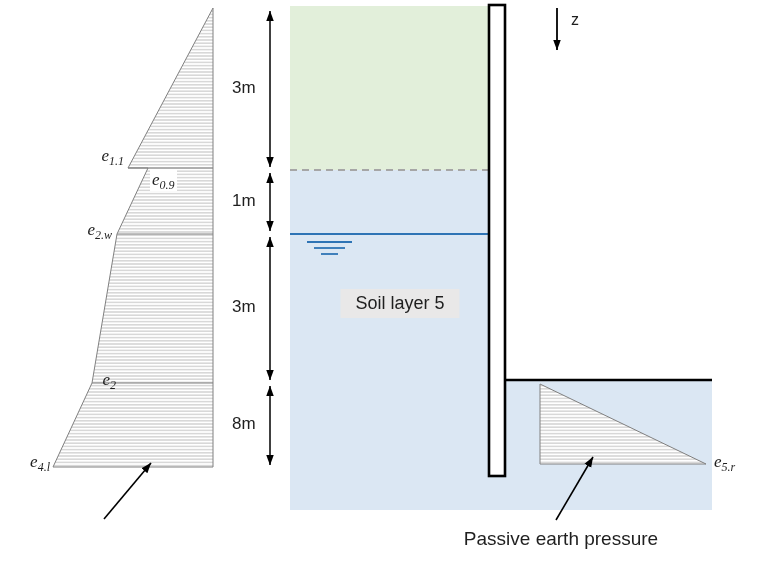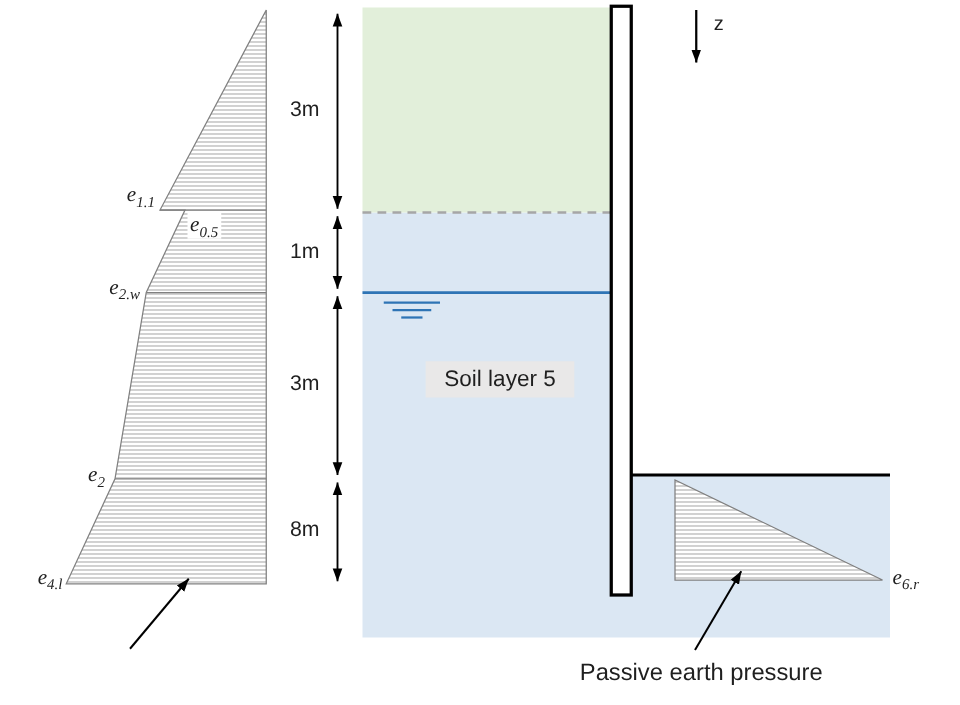--- a/index.html
+++ b/index.html
@@ -89,21 +89,21 @@
   <div class="lbl dim" style="left:232px; top:78px;">3m</div>
   <div class="lbl dim" style="left:232px; top:191px;">1m</div>
   <div class="lbl dim" style="left:232px; top:297px;">3m</div>
   <div class="lbl dim" style="left:232px; top:414px;">8m</div>
 
   <div class="lbl zlabel" style="left:571px; top:11px;">z</div>
 
   <div class="lbl soil-label" style="left:400px; top:289px;">Soil layer 5</div>
 
   <span class="lbl plabel right" style="right:644px; top:146px;"><i>e</i><sub>1.1</sub></span>
-  <span class="lbl plabel bg-white" style="left:150px; top:170px;"><i>e</i><sub>0.5</sub></span>
+  <span class="lbl plabel bg-white" style="left:150px; top:170px;"><i>e</i><sub>0.9</sub></span>
   <span class="lbl plabel right" style="right:656px; top:220px;"><i>e</i><sub>2.w</sub></span>
-  <span class="lbl plabel right" style="right:684px; top:370px;font-family:Liberation Serif, serif;"><i>e</i><sub>2</sub></span>
+  <span class="lbl plabel right" style="right:652px; top:370px;font-family:Liberation Serif, serif;"><i>e</i><sub>2</sub></span>
   <span class="lbl plabel right" style="right:718px; top:452px;"><i>e</i><sub>4.l</sub></span>
-  <span class="lbl plabel" style="left:714px; top:452px;"><i>e</i><sub>6.r</sub></span>
+  <span class="lbl plabel" style="left:714px; top:452px;"><i>e</i><sub>5.r</sub></span>
 
   <div class="lbl caption" style="left:561px; top:528px;">Passive earth pressure</div>
 
 </div>
 
 </body></html>

